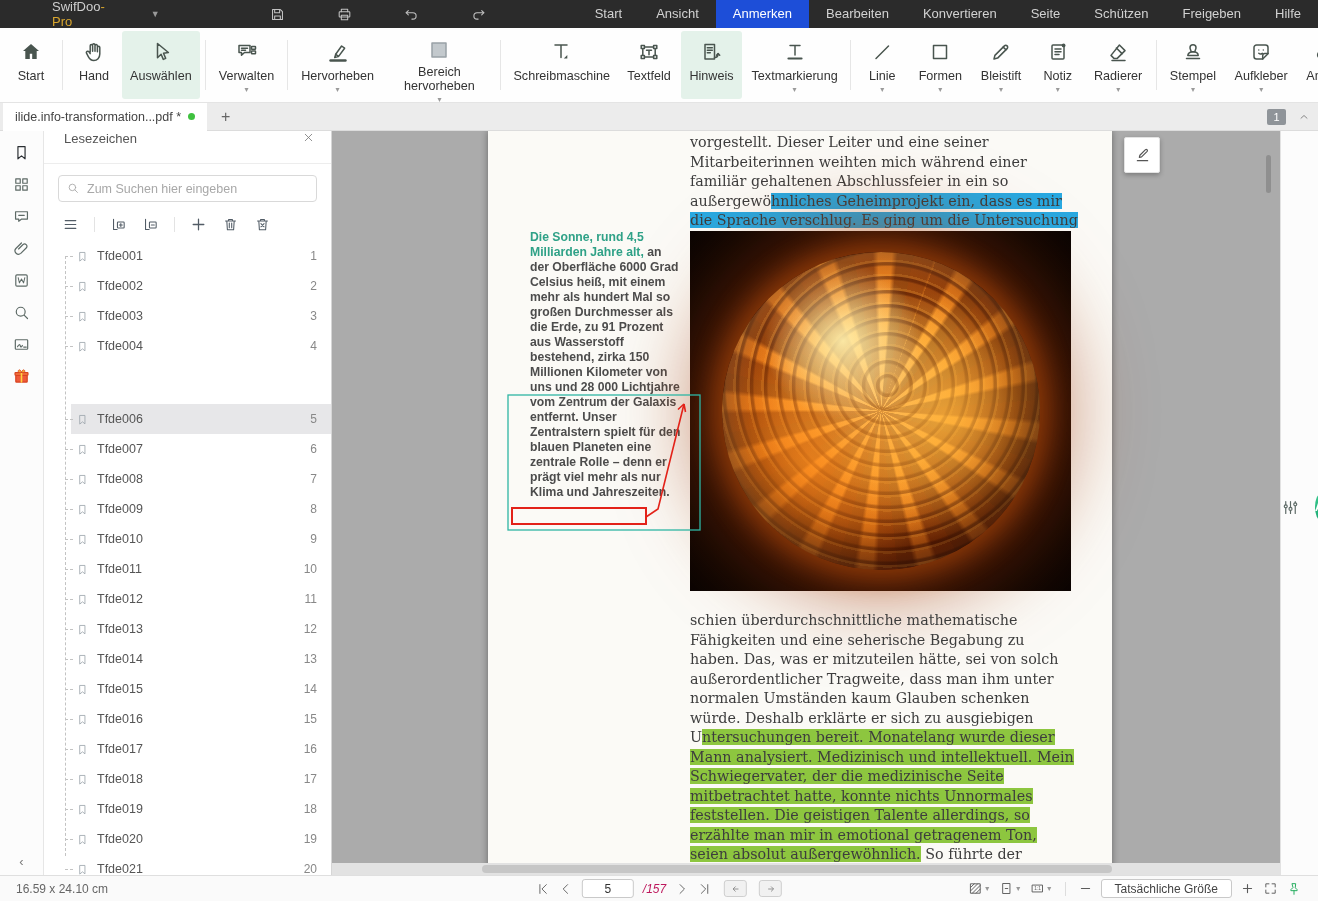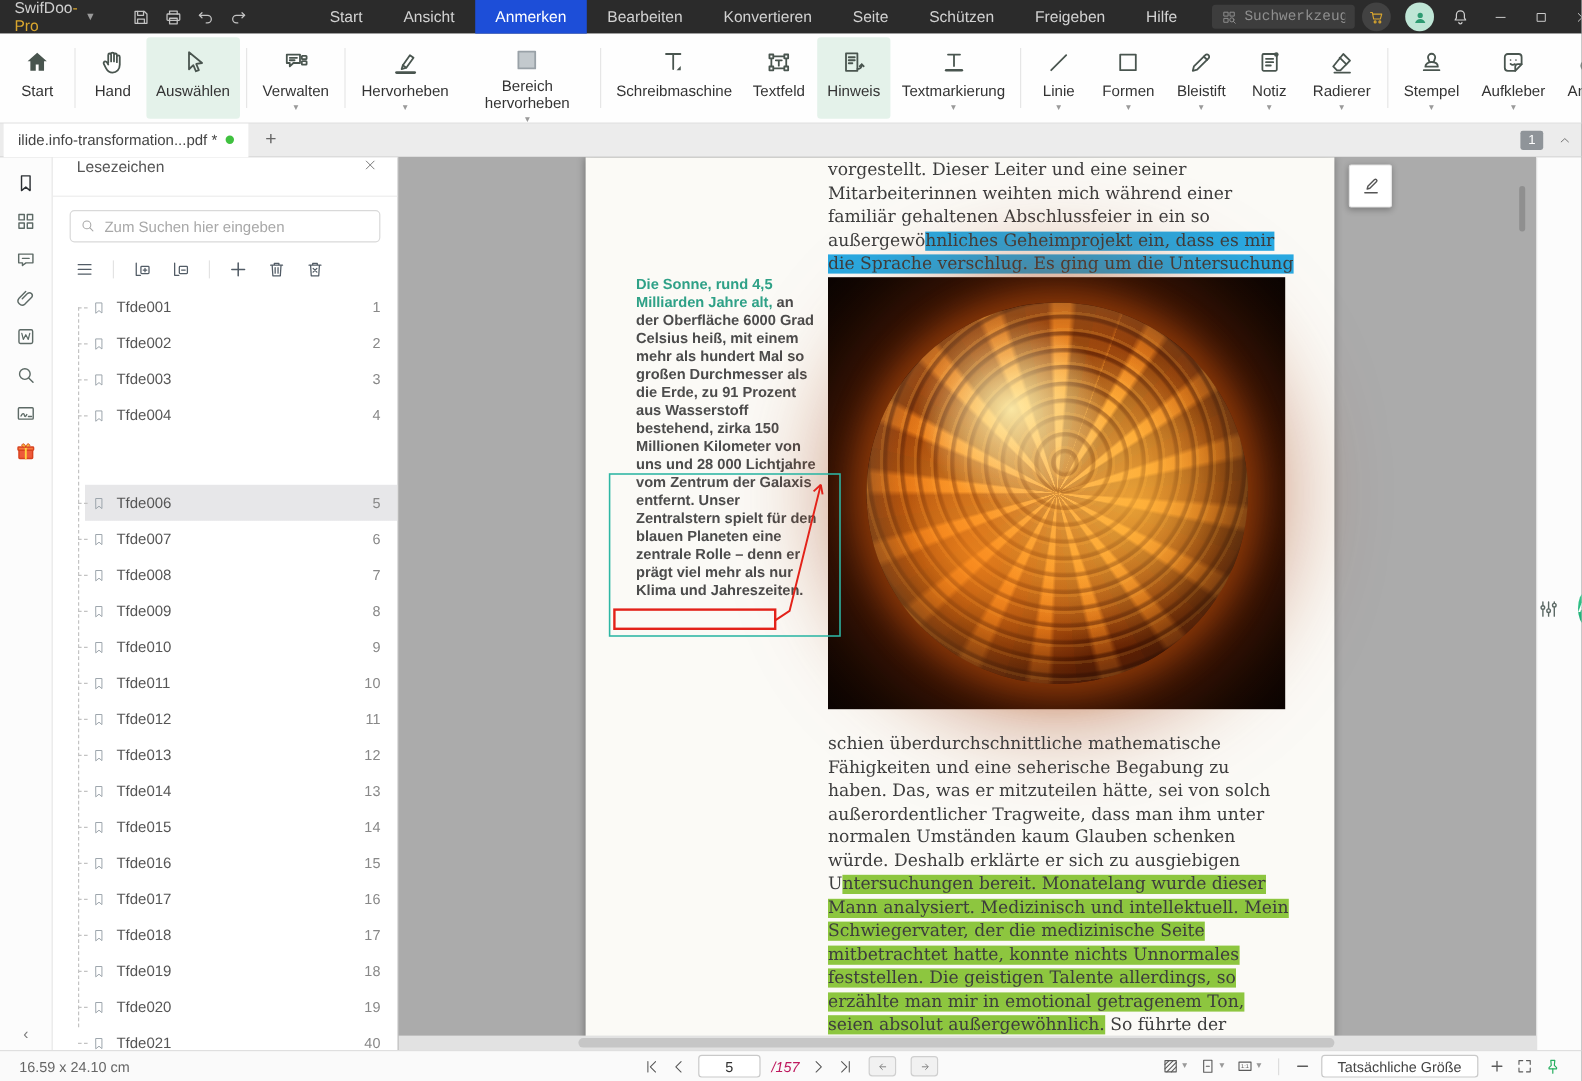--- a/index.html
+++ b/index.html
@@ -1,21 +1,21 @@
 <!DOCTYPE html>
 <html><head>
 <meta charset="utf-8">
 <style>
   *{box-sizing:border-box;margin:0;padding:0;}
   html,body{width:1318px;height:901px;overflow:hidden;}
   body{font-family:"Liberation Sans",sans-serif;background:#ababab;font-size:13px;cursor:default;}
   .ic{display:block;}
 
   
-  #titlebar{height:28px;background:#2b2b2b;display:flex;align-items:center;color:#c7c7c7;}
+  #titlebar{height:28px;background:#2b2b2b;display:flex;align-items:center;color:#c7c7c7;gap:40px;}
   .tb-logo{width:26px;height:20px;margin-left:8px;color:#f2f2f2;}
   .tb-appname{font-size:13px;color:#cfcfcf;margin-left:4px;}
   .tb-appname b{color:#d9a62e;font-weight:normal;}
   .tb-caret{font-size:9px;color:#9a9a9a;margin:0 8px 0 6px;}
   .tb-vsep{width:1px;height:16px;background:#4b4b4b;margin:0 8px;}
   .tb-btn{width:26px;height:24px;display:flex;align-items:center;justify-content:center;color:#c2c2c2;margin:0 5px;}
   .tb-btn svg{width:17px;height:17px;}
   #menus{display:flex;height:28px;margin-left:46px;}
   .menu-item{padding:0 17px;line-height:28px;font-size:13px;color:#d2d2d2;}
   .menu-item.active{background:#1d4ed8;color:#fff;}
@@ -735,21 +735,21 @@
           <span>Tfde020</span>
           <span class="bm-page">19</span>
         </div>
         <div class="bm-row">
           <span class="bm-ic">
             <svg class="ic" viewBox="0 0 24 24" fill="none" stroke="currentColor" stroke-width="1.5" stroke-linecap="round" stroke-linejoin="round">
               <path d="M7.5 4.5h9V20L12 16.3 7.5 20z"></path>
             </svg>
           </span>
           <span>Tfde021</span>
-          <span class="bm-page">40</span>
+          <span class="bm-page">20</span>
         </div>
         <div class="bm-row">
           <span class="bm-ic">
             <svg class="ic" viewBox="0 0 24 24" fill="none" stroke="currentColor" stroke-width="1.5" stroke-linecap="round" stroke-linejoin="round">
               <path d="M7.5 4.5h9V20L12 16.3 7.5 20z"></path>
             </svg>
           </span>
           <span>Tfde022</span>
           <span class="bm-page">21</span>
         </div>

